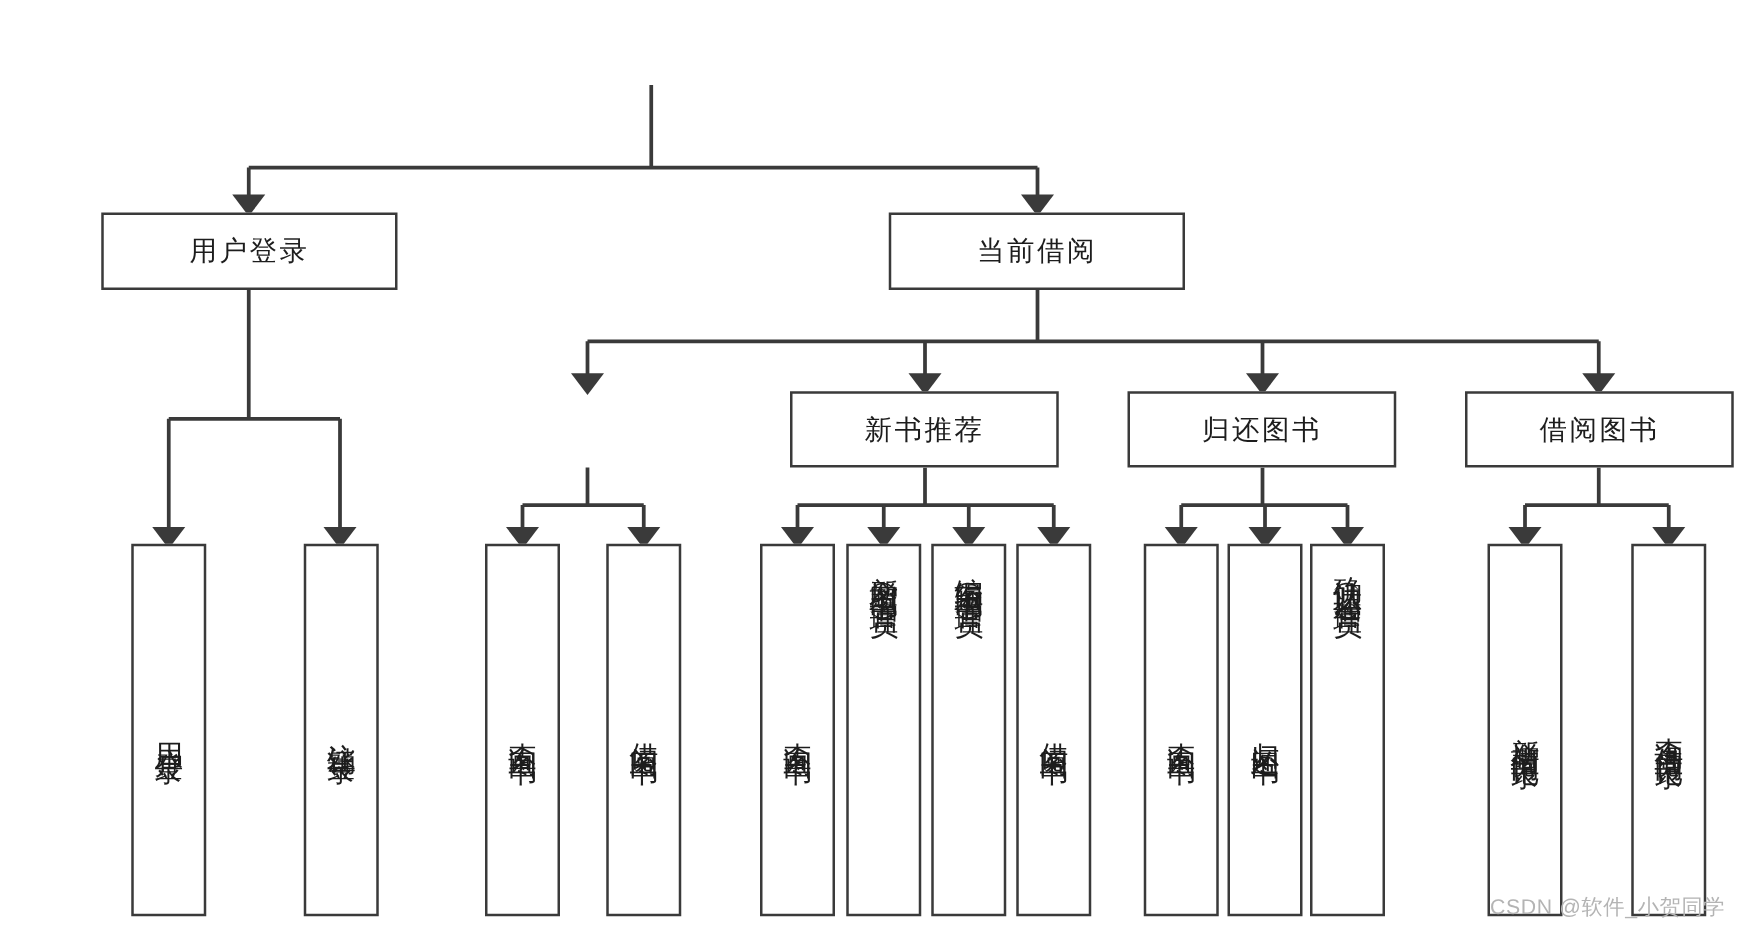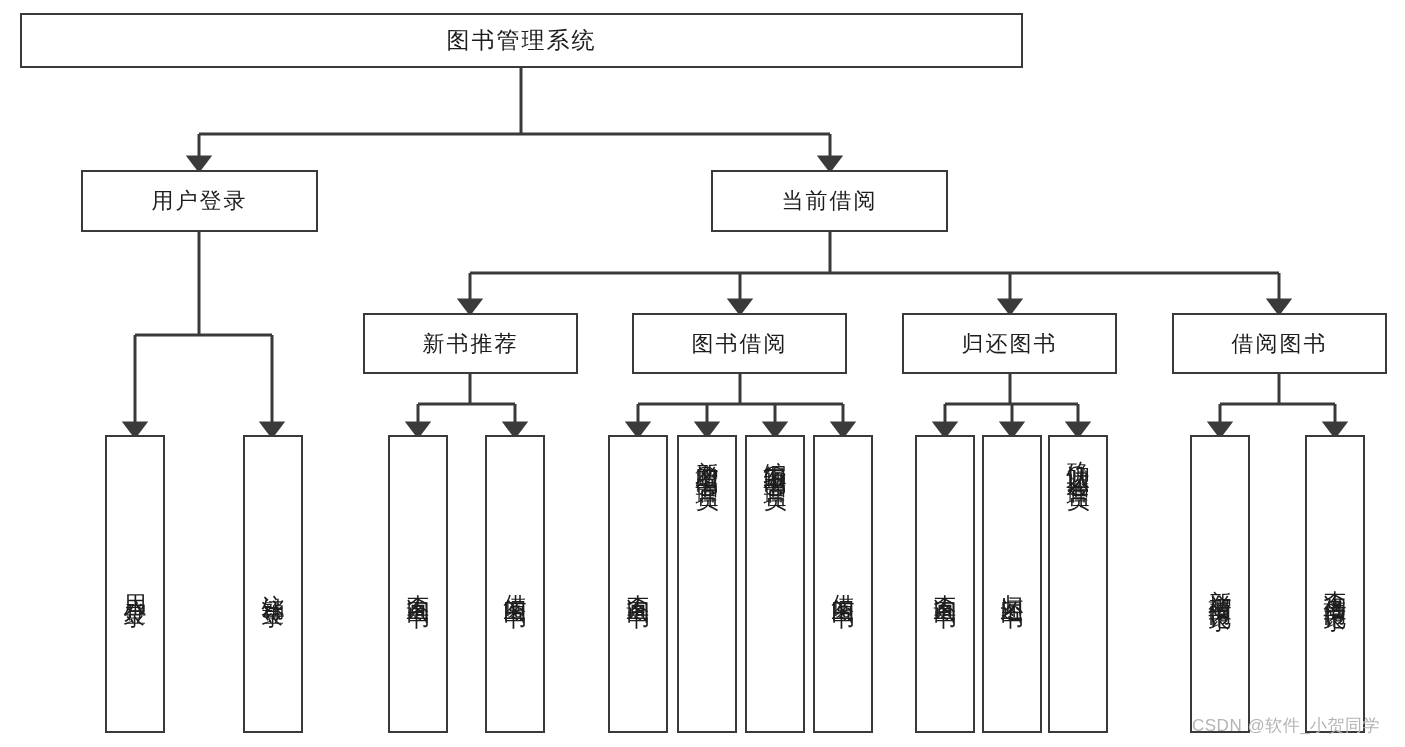--- a/index.html
+++ b/index.html
@@ -118,38 +118,32 @@
       <path d="M1012,404 L1012,430" marker-end="url(#arrow)"></path>
       <path d="M1078,404 L1078,430" marker-end="url(#arrow)"></path>
 
       <path d="M1279,374 L1279,404"></path>
       <path d="M1220,404 L1335,404"></path>
       <path d="M1220,404 L1220,430" marker-end="url(#arrow)"></path>
       <path d="M1335,404 L1335,430" marker-end="url(#arrow)"></path>
     </g>
   </svg>
 
-  <div class="node horiz root" style="left:20px; top:13px; width:1003px; height:55px;">
-    <span class="label">图书管理系统</span>
-  </div>
 
   <div class="node horiz" style="left:81px; top:170px; width:237px; height:62px;">
     <span class="label">用户登录</span>
   </div>
 
   <div class="node horiz" style="left:711px; top:170px; width:237px; height:62px;">
     <span class="label">当前借阅</span>
   </div>
 
-  <div class="node horiz" style="left:363px; top:313px; width:215px; height:61px;">
+
+  <div class="node horiz" style="left:632px; top:313px; width:215px; height:61px;">
     <span class="label">新书推荐</span>
-  </div>
-
-  <div class="node horiz" style="left:632px; top:313px; width:215px; height:61px;">
-    <span class="label">图书借阅</span>
   </div>
 
   <div class="node horiz" style="left:902px; top:313px; width:215px; height:61px;">
     <span class="label">归还图书</span>
   </div>
 
   <div class="node horiz" style="left:1172px; top:313px; width:215px; height:61px;">
     <span class="label">借阅图书</span>
   </div>
 

